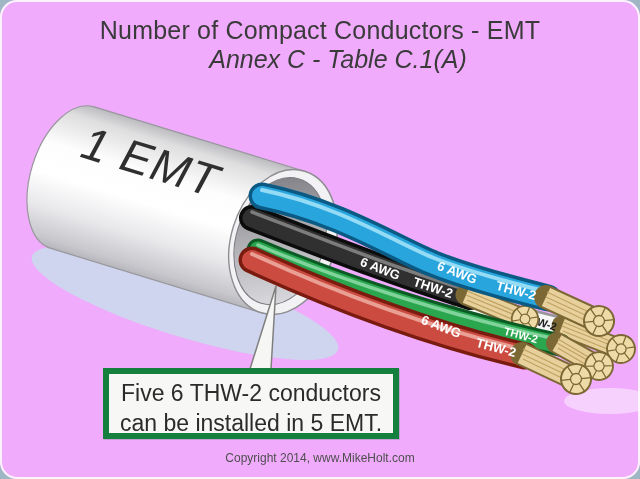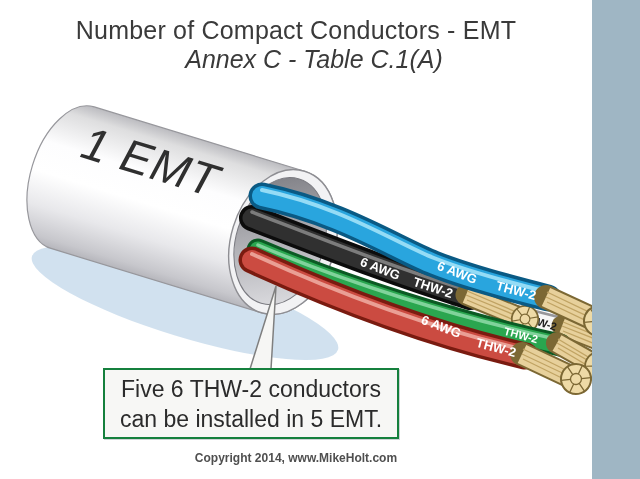--- a/index.html
+++ b/index.html
@@ -1,39 +1,40 @@
 <!DOCTYPE html>
 <html><head>
 <meta charset="utf-8">
 <style>
   html,body{margin:0;padding:0;background:#9fb6c4;}
   .stage{
-    position:relative;width:592px;height:479px;overflow:hidden;
-    background:#ffffff;
+    position:relative;width:640px;height:479px;overflow:hidden;
+    background:#f0abfc;
     box-shadow:inset 0 0 0 2px rgba(255,255,255,.85);
     font-family:"Liberation Sans", sans-serif;
+    border-radius:17px;
   }
   .title{
     position:absolute;top:16px;left:0;width:100%;text-align:center;
     font-size:25px;color:#3a3a3a;letter-spacing:.2px;
   }
   .subtitle{
     position:absolute;top:45px;left:18px;width:100%;text-align:center;
     font-size:25px;font-style:italic;color:#3a3a3a;
   }
   .scene{position:absolute;left:0;top:0;width:640px;height:479px;}
   .callout{
     position:absolute;left:103px;top:368px;width:296px;height:71px;
-    box-sizing:border-box;background:#f7f7f5;border:2px solid #15803d;
+    box-sizing:border-box;background:#f7f7f5;border:6px solid #15803d;
     text-align:center;font-size:23px;line-height:30px;color:#2b2b2b;
     padding-top:4px;box-shadow:1px 1px 0 rgba(120,130,140,.35);
   }
   .copyright{
     position:absolute;top:451px;left:0;width:100%;text-align:center;
-    font-size:12px;color:#4f4f4f;font-weight:bold;
+    font-size:12px;color:#4f4f4f;
   }
   svg text{font-family:"Liberation Sans", sans-serif;}
   .wire-label{font-weight:bold;fill:#ffffff;}
 </style>
 </head>
 <body>
 
 <div class="stage">
 
   <div class="title">Number of Compact Conductors - EMT</div>

